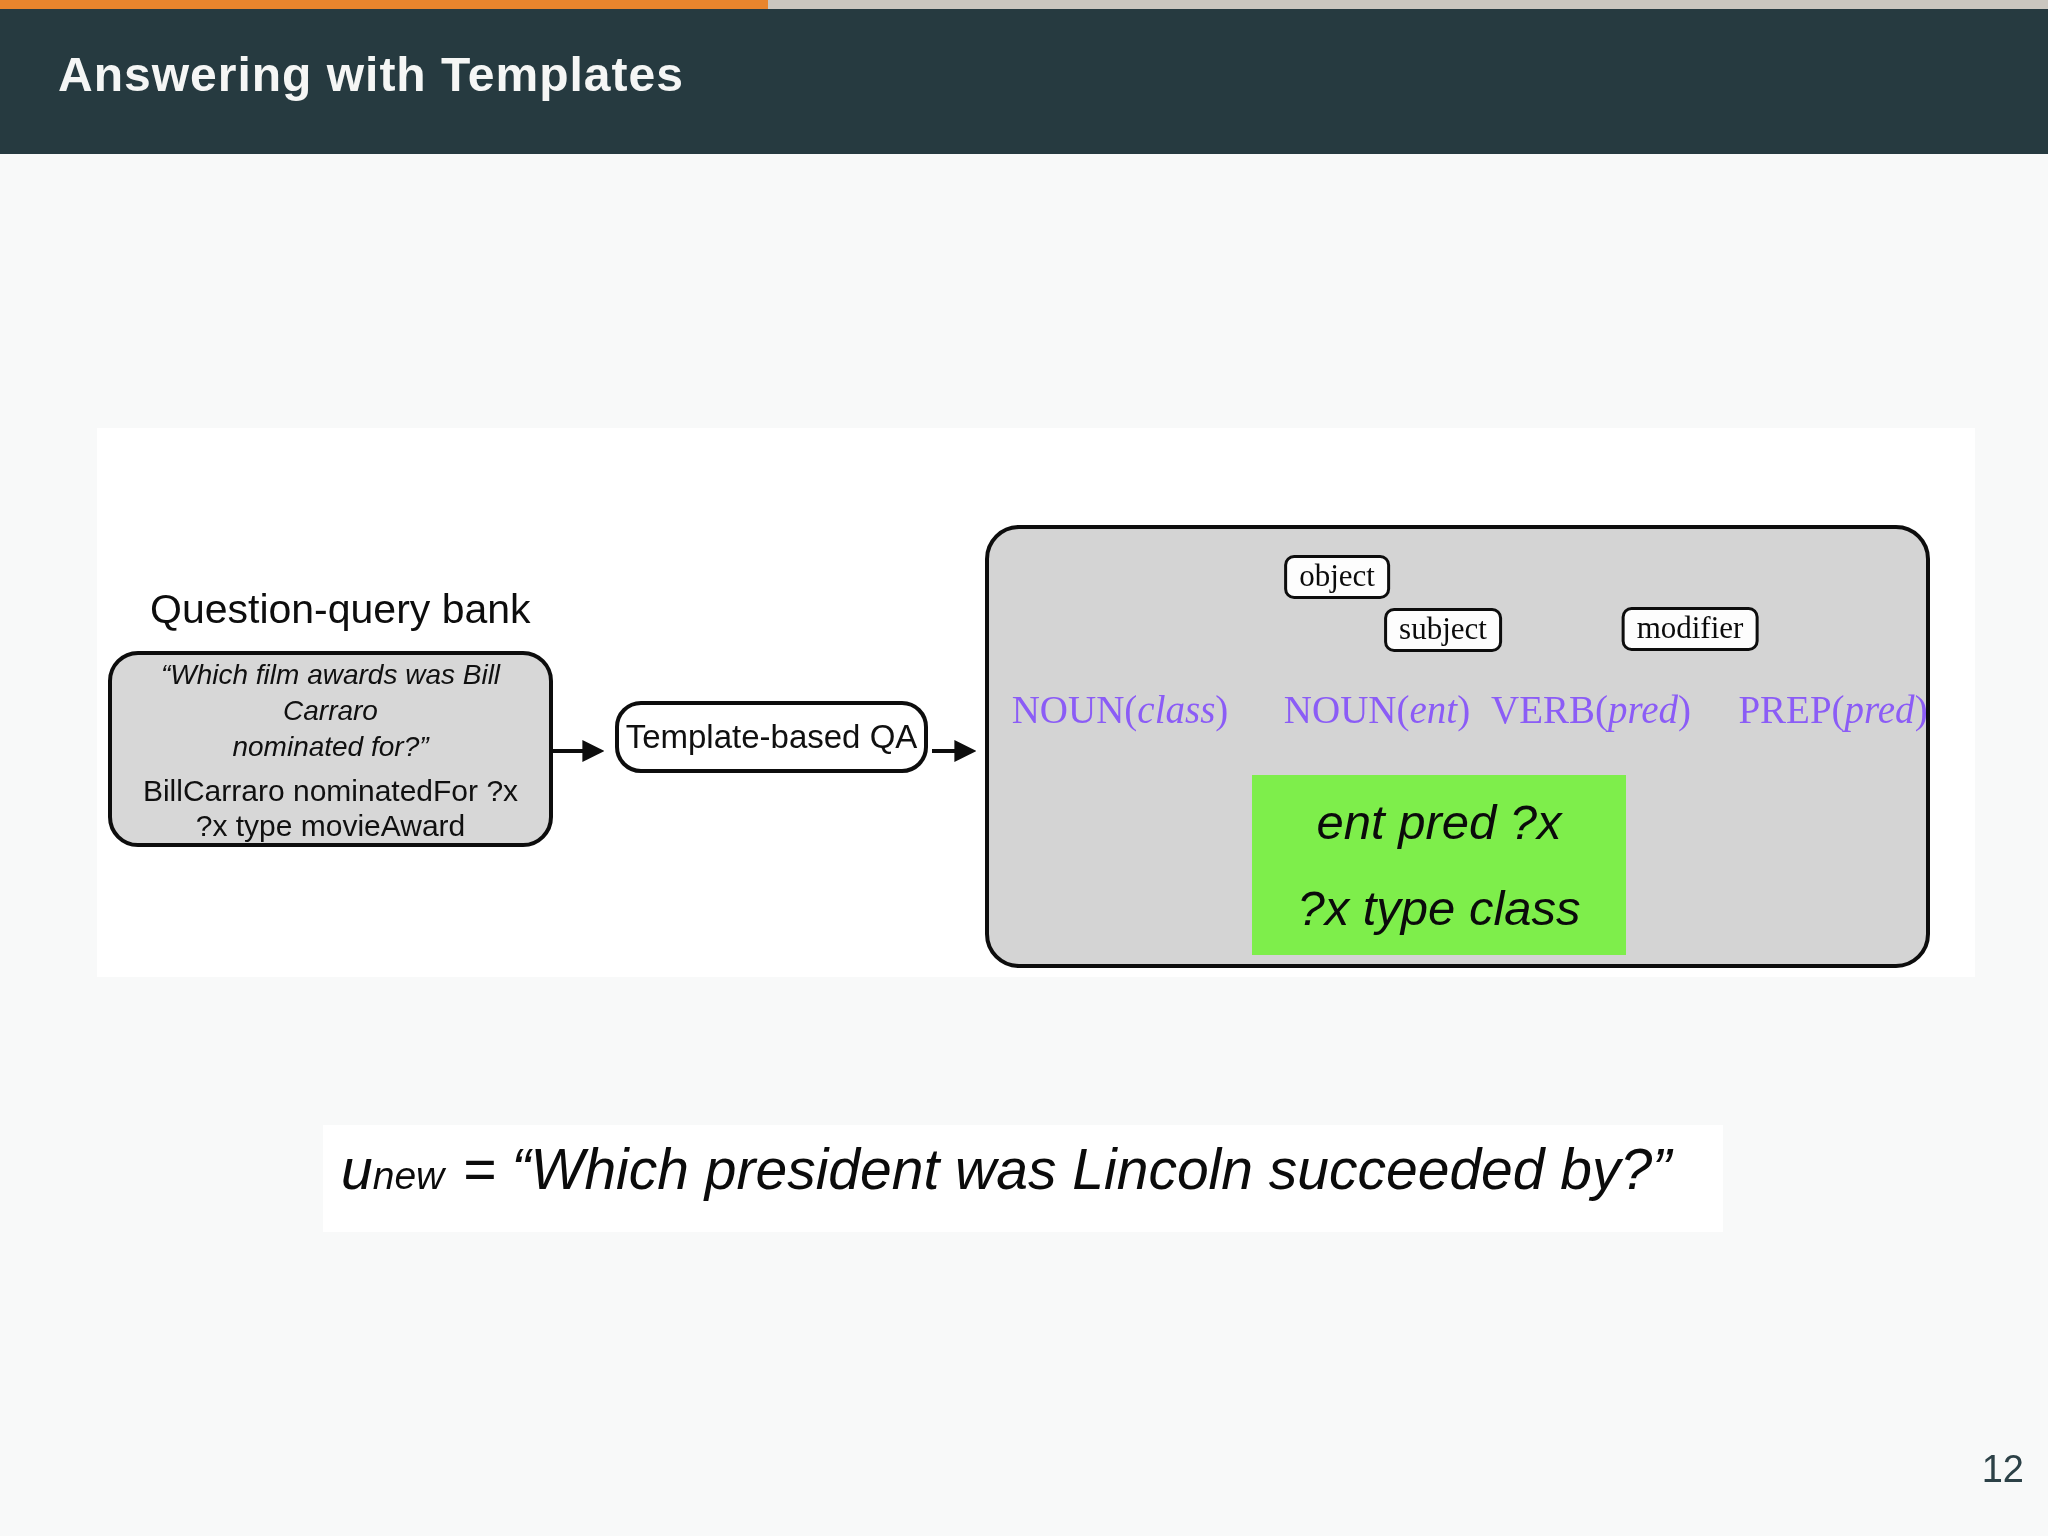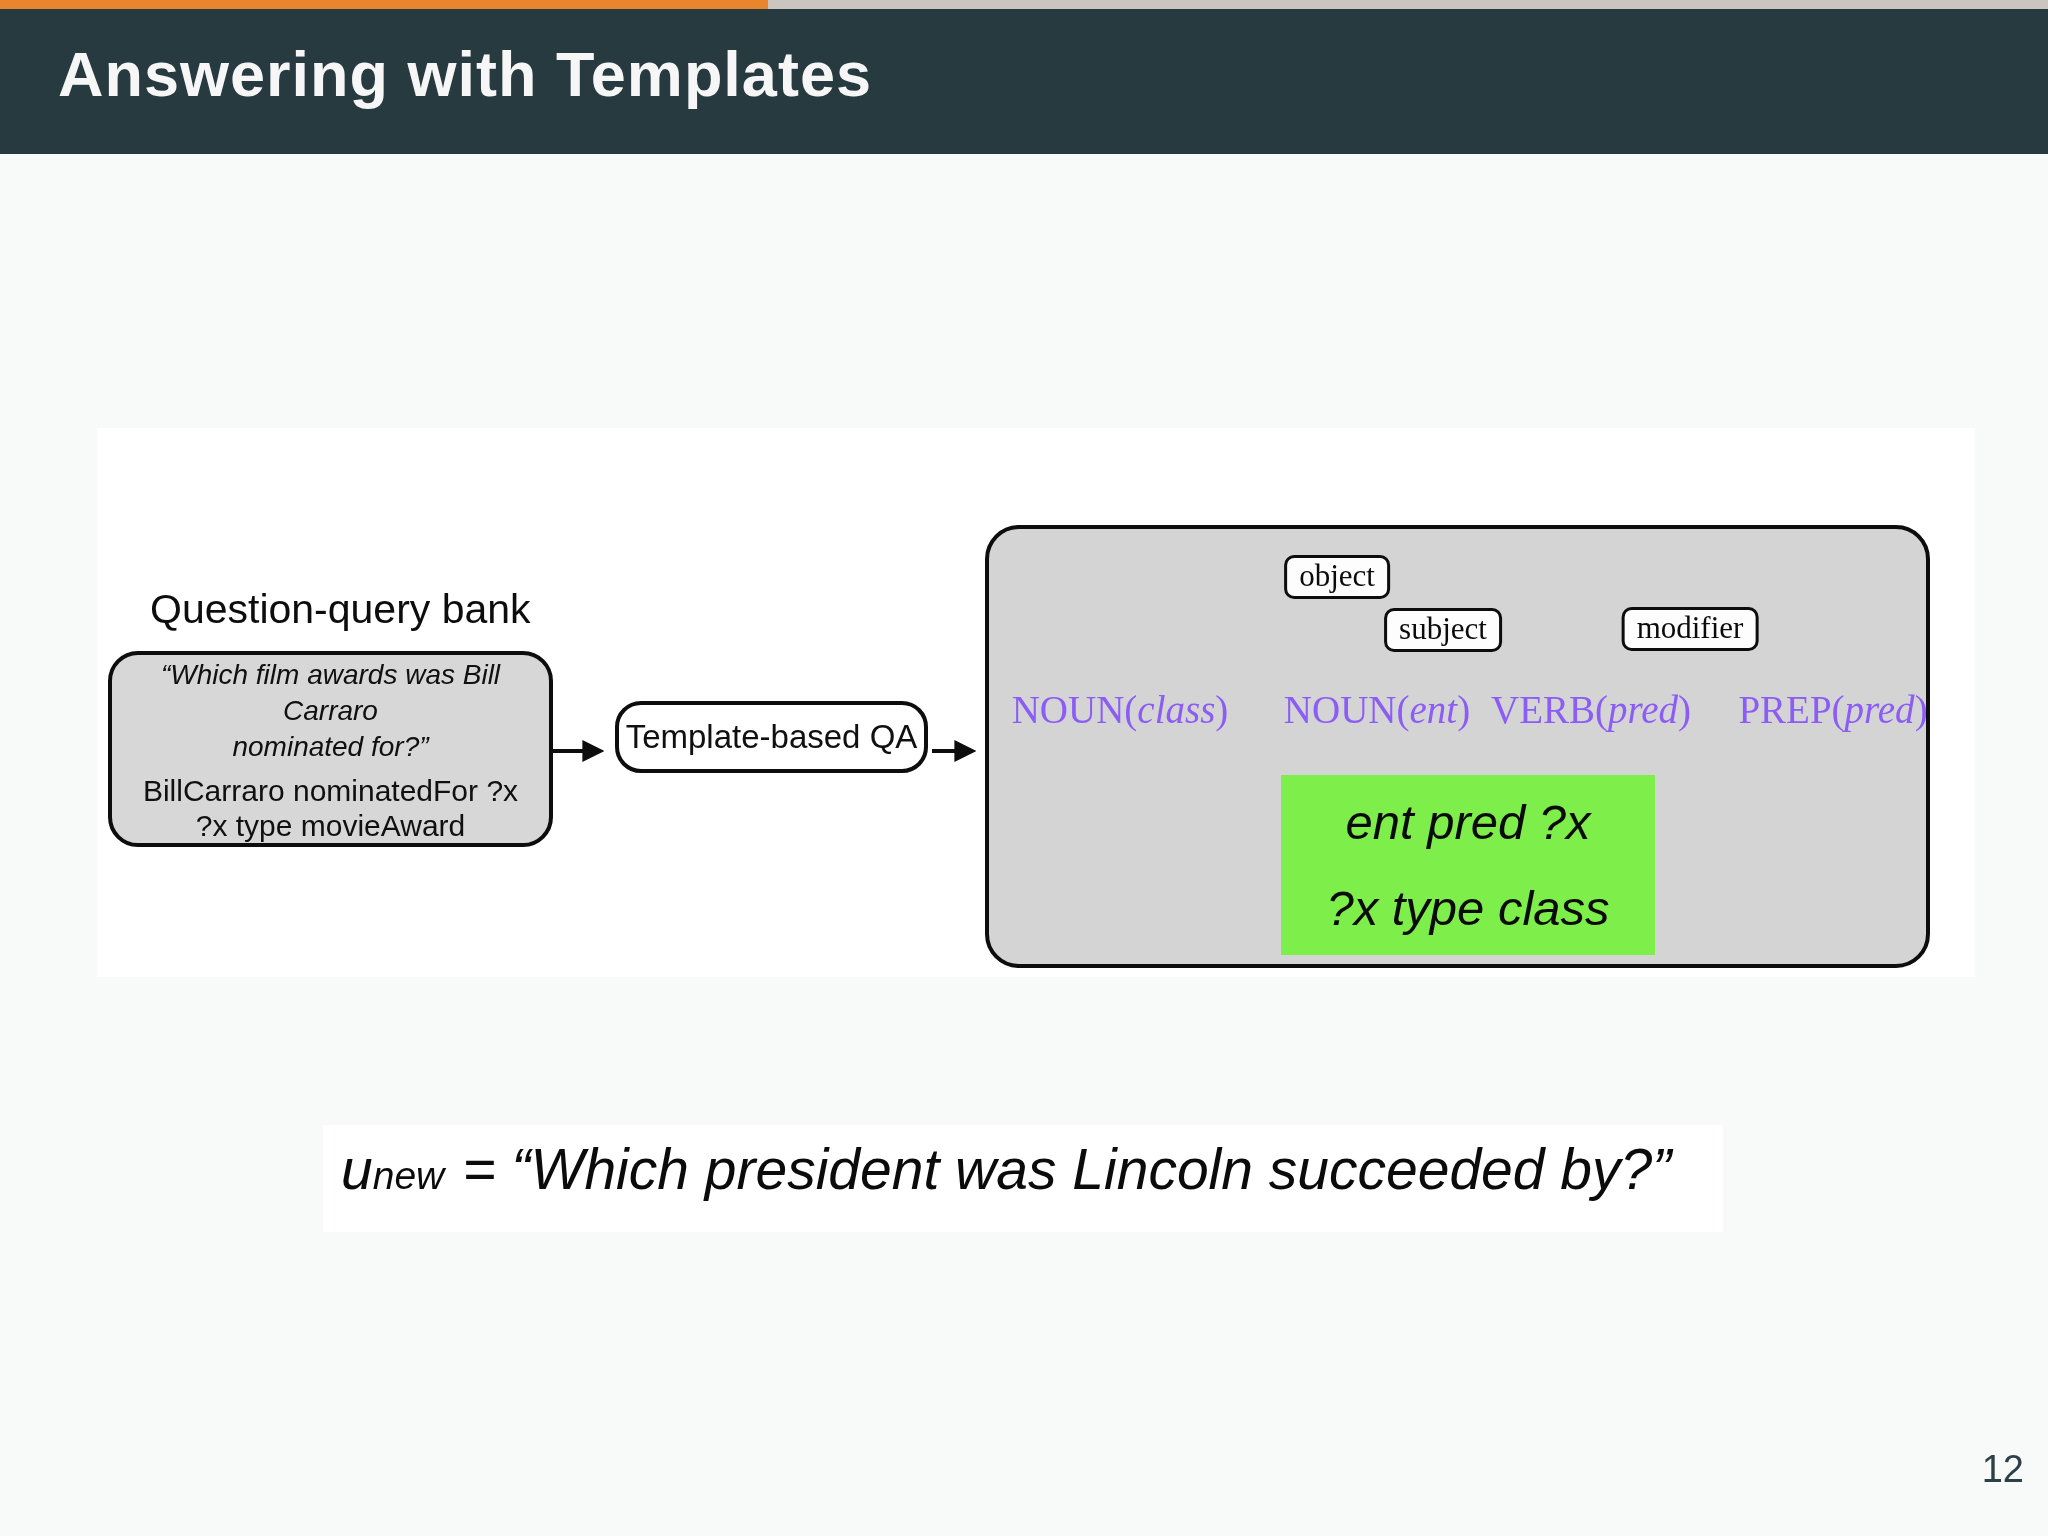--- a/index.html
+++ b/index.html
@@ -10,21 +10,21 @@
   }
   
   .progress-track{position:absolute;left:0;top:0;width:2048px;height:9px;background:#cac6bf;}
   .progress-fill{position:absolute;left:0;top:0;height:9px;width:37.5%;background:#e8852d;}
   
   .titlebar{
     position:absolute;left:0;top:9px;width:2048px;height:145px;
     background:#263a40;display:flex;align-items:center;
   }
   .titlebar h1{
-    margin:0 0 15px 58px;font-size:63px;font-weight:700;color:#f5f6f5;letter-spacing:1px;
+    margin:0 0 15px 58px;font-size:48px;font-weight:700;color:#f5f6f5;letter-spacing:1px;
   }
   
   .figure-bg{position:absolute;left:97px;top:428px;width:1878px;height:549px;background:#ffffff;}
   .formula-bg{position:absolute;left:323px;top:1125px;width:1400px;height:107px;background:#ffffff;}
 
   
   .qq-label{position:absolute;left:114px;top:586px;font-size:41px;color:#0d0d0d;margin-left:36px;}
   .qq-box{
     position:absolute;left:108px;top:651px;width:445px;height:196px;box-sizing:border-box;
     background:#d7d7d7;border:4px solid #0d0d0d;border-radius:30px;
@@ -55,21 +55,21 @@
   .bank-word .arg{font-style:italic;}
   .rel-label{
     position:absolute;transform:translate(-50%,-50%);
     font-family:"Liberation Serif", serif;font-size:31px;color:#0b0b0b;
     background:#fdfdfd;border:3px solid #0d0d0d;border-radius:10px;
     padding:1px 12px 3px 12px;white-space:nowrap;line-height:34px;
   }
   .green-box{
     position:absolute;left:1252px;top:775px;width:374px;height:180px;background:#7eee4b;
     display:flex;flex-direction:column;align-items:center;justify-content:center;
-    font-size:49px;font-style:italic;line-height:86px;color:#0b0b0b;white-space:nowrap;margin-left:29px;
+    font-size:49px;font-style:italic;line-height:86px;color:#0b0b0b;white-space:nowrap;
   }
 
   
   .arrows{position:absolute;left:0;top:0;width:2048px;height:1536px;pointer-events:none;}
 
   
   .formula{
     position:absolute;left:341px;top:1136px;height:86px;
     display:flex;align-items:baseline;font-style:italic;font-size:57px;color:#0b0b0b;white-space:nowrap;
   }

